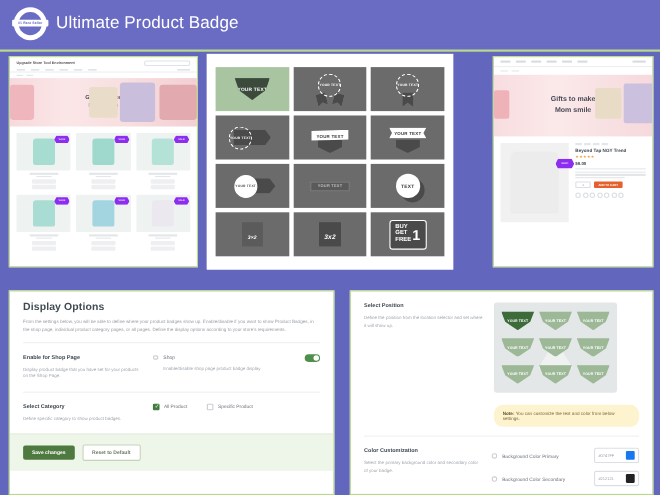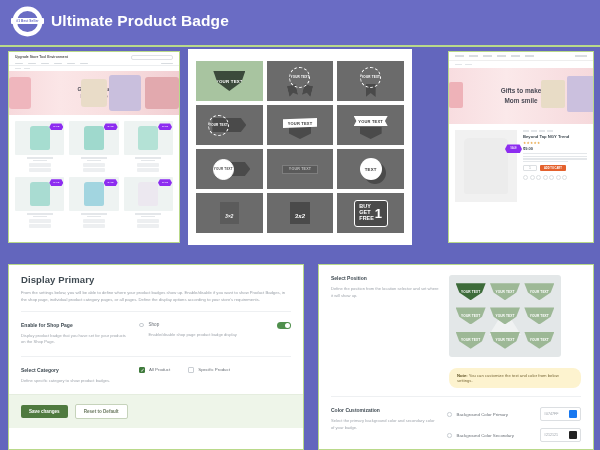--- a/index.html
+++ b/index.html
@@ -31,21 +31,21 @@
   .logo-badge .ribbon {
     position: absolute; left: -3px; right: -3px; top: 10px; height: 6px;
     background: #ffffff; border-radius: 1px;
   }
   .logo-badge .ribbon-txt {
     position: absolute; left: 0; right: 0; top: 10px; height: 6px;
     font-size: 3.2px; color: #6a6cc4; text-align: center; line-height: 6px;
     font-weight: bold; letter-spacing: .1px; z-index: 3;
   }
   .header-title {
-    color: #ffffff; font-size: 15.5px; font-weight: bold; letter-spacing: .1px;
+    color: #ffffff; font-size: 15.5px; font-weight: normal; letter-spacing: .1px;
   }
   .header-rule { height: 5px; background: #6a6cc4; border-bottom: 2px solid #b9d98a; }
 
   
   .screens { position: relative; height: 200px; padding: 0; }
 
   .screen {
     position: absolute; background: #ffffff;
     border: 1.5px solid #b9d98a; overflow: hidden;
   }
@@ -583,21 +583,21 @@
           </div>
         </div>
       </div>
     </div>
   </div>
 
   <div class="panels">
 
     <div class="panel panel-left">
       <div class="card-head">
-        <div class="card-title">Display Primary</div>
+        <div class="card-title">Display Options</div>
         <div class="card-desc">From the settings below, you will be able to define where your product badges show up. Enable/disable if you want to show Product Badges, in the shop page, individual product category pages, or all pages. Define the display options according to your store's requirements.</div>
       </div>
       <div class="divider"></div>
 
       <div class="setting-row">
         <div class="sr-label">
           <div class="t">Enable for Shop Page</div>
           <div class="d">Display product badge that you have set for your products on the Shop Page.</div>
         </div>
         <div class="sr-ctrl">

